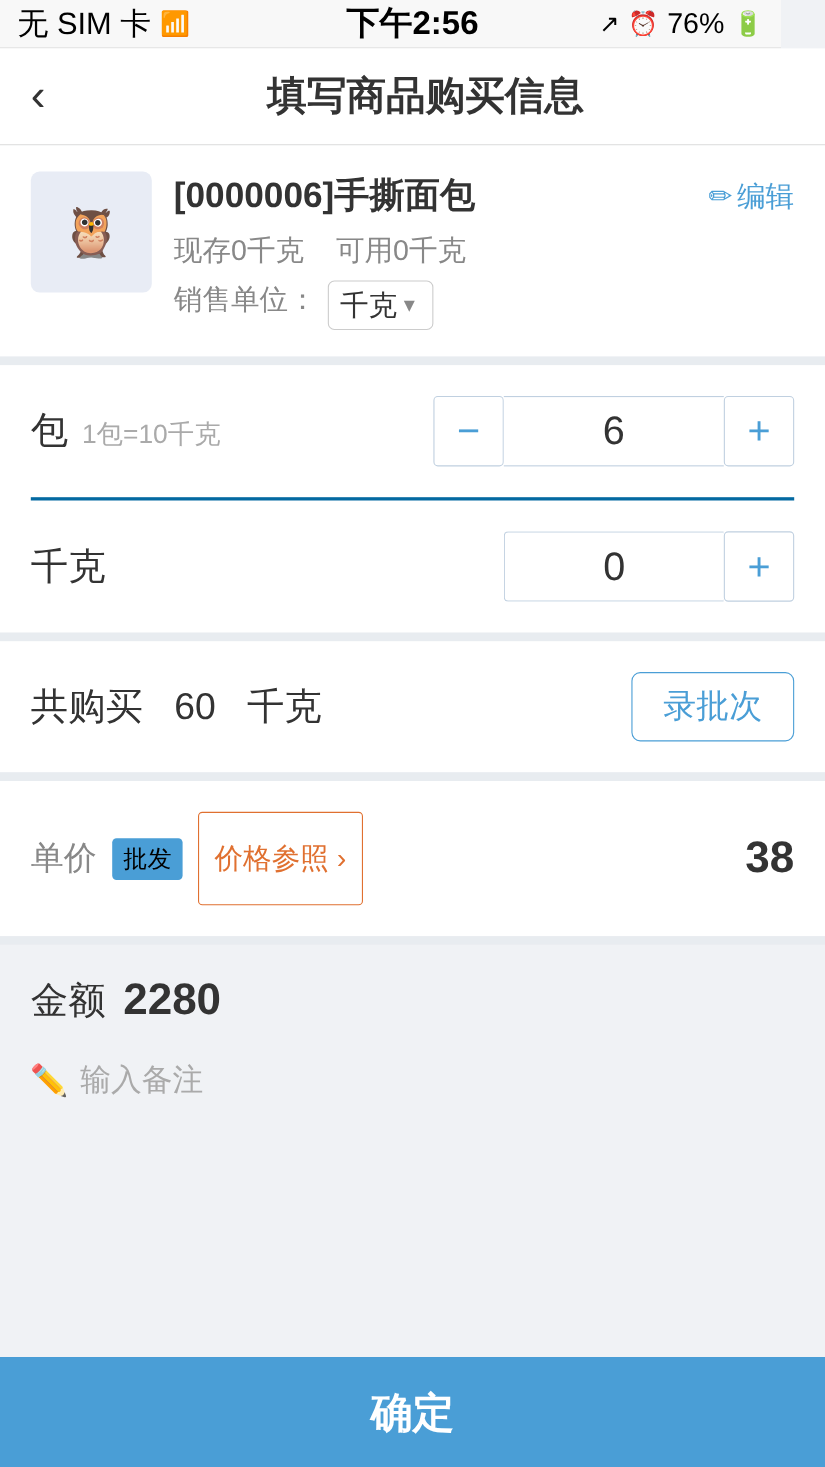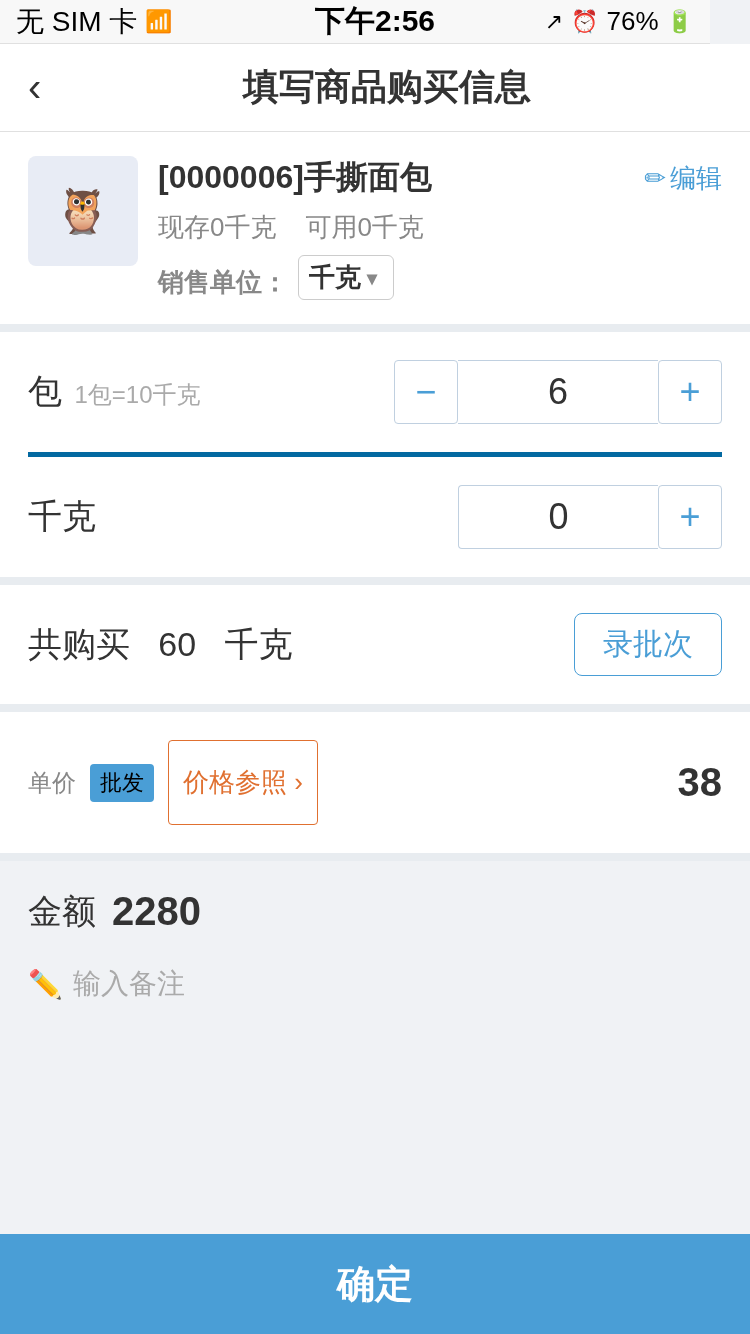--- a/index.html
+++ b/index.html
@@ -119,23 +119,22 @@
       align-items: center;
       gap: 4px;
     }
     .product-stock {
       font-size: 26px;
       color: #888;
       margin-bottom: 10px;
     }
     .product-unit-row {
       display: flex;
-      align-items: flex-end;
+      align-items: flex-start;
       gap: 10px;
-      font-weight: bold;
     }
     .product-unit-label {
       font-size: 26px;
       color: #888;
     }
     .unit-selector {
       border: 1px solid #ccc;
       border-radius: 6px;
       padding: 4px 16px 4px 10px;
       font-size: 26px;
@@ -151,21 +150,21 @@
     .form-section {
       background: #fff;
       padding: 0 28px;
       border-bottom: 8px solid #e8ecf0;
     }
     .form-row {
       display: flex;
       align-items: center;
       justify-content: space-between;
       padding: 28px 0;
-      border-bottom: 5px solid #0369a1;
+      border-bottom: 3px solid #0369a1;
     }
     .form-row:last-child {
       border-bottom: none;
     }
     .form-label {
       font-size: 34px;
       color: #333;
       font-weight: 500;
     }
     .form-label-sub {
@@ -231,21 +230,21 @@
     
     .price-section {
       background: #fff;
       padding: 28px;
       border-bottom: 8px solid #e8ecf0;
       display: flex;
       align-items: center;
       gap: 14px;
     }
     .price-label {
-      font-size: 24px;
+      font-size: 30px;
       color: #888;
     }
     .price-tag {
       background: #4a9ed6;
       color: #000000;
       font-size: 22px;
       padding: 4px 10px;
       border-radius: 4px;
     }
     .price-ref-btn {

